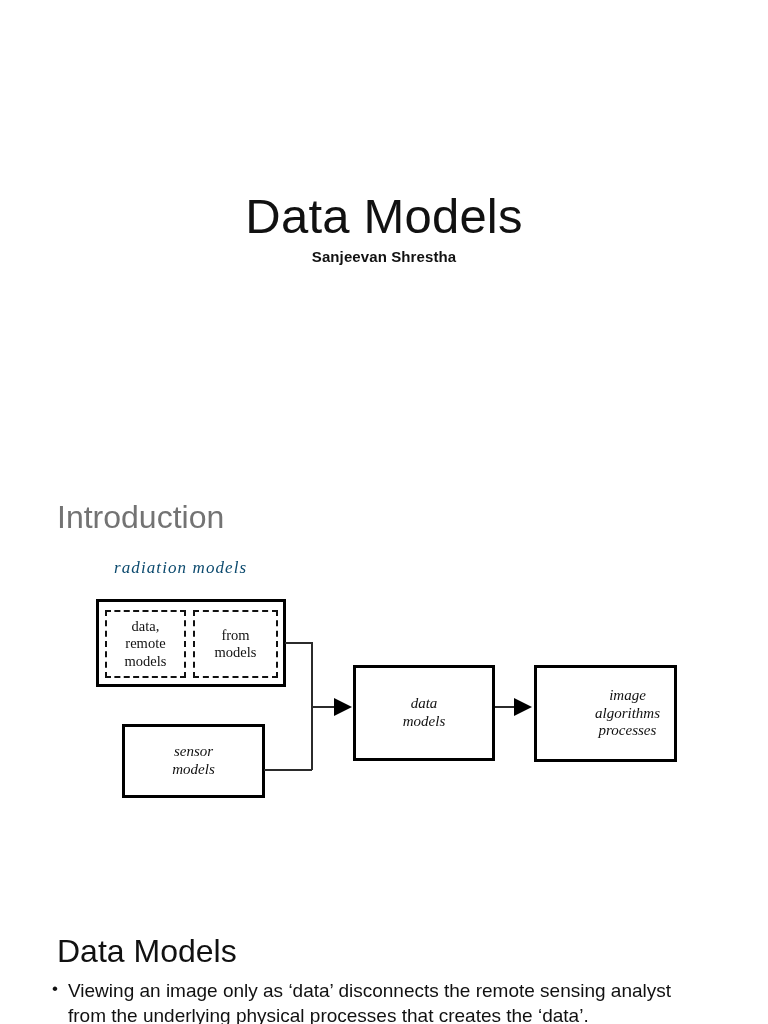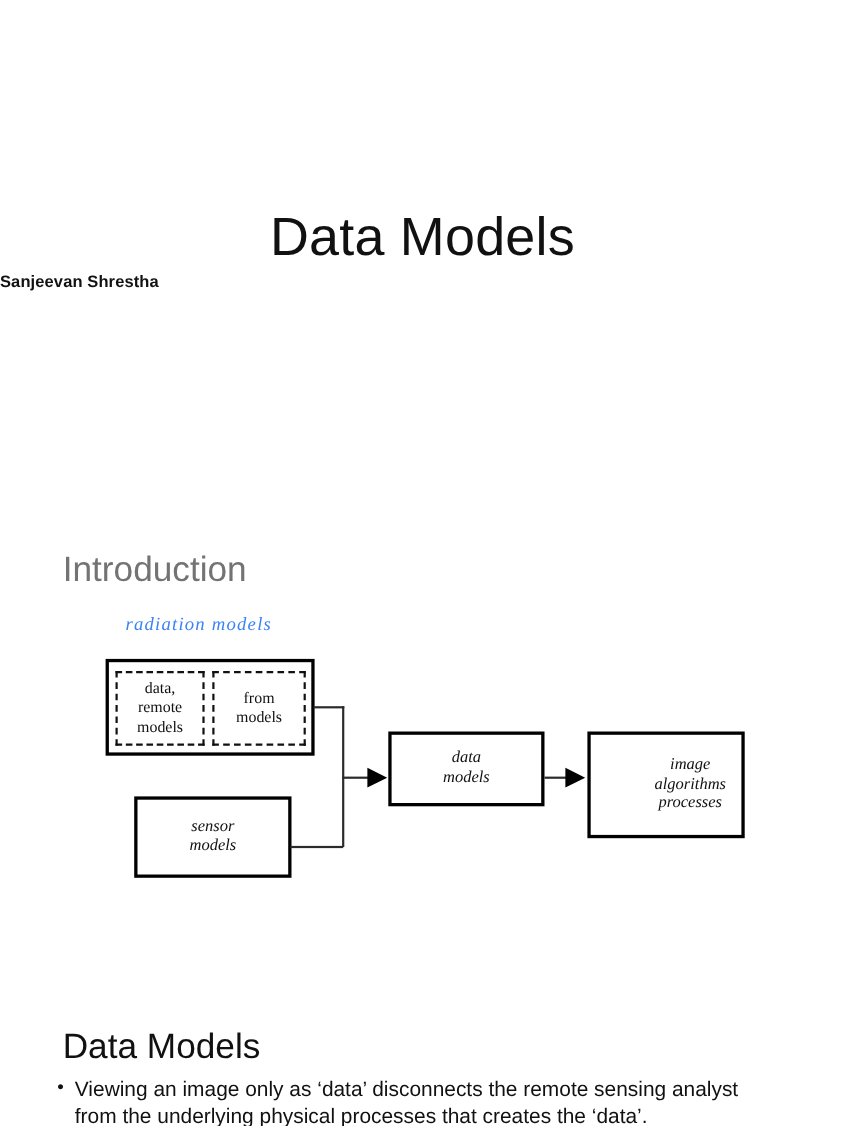--- a/index.html
+++ b/index.html
@@ -35,21 +35,21 @@
     font-weight: 300;
     letter-spacing: 0.2px;
     line-height: 1.1;
     color: #111111;
   }
   #deck-author {
     position: absolute;
     left: 0;
     top: 248px;
     width: 768px;
-    text-align: left;
+    text-align: center;
     font-size: 15px;
     font-weight: bold;
     letter-spacing: 0.1px;
     color: #111111;
   }
 
   
   #slide-intro {
     position: absolute;
     left: 0;
@@ -76,21 +76,21 @@
     height: 290px;
   }
   #figure .fig-caption {
     position: absolute;
     left: 26px;
     top: 0px;
     font-family: "Liberation Serif", serif;
     font-style: italic;
     font-size: 17px;
     letter-spacing: 1.1px;
-    color: #3b82f6;
+    color: #0c4a6e;
     white-space: nowrap;
   }
   #figure .box {
     position: absolute;
     box-sizing: border-box;
     border: 3px solid #000;
     background: #fff;
     display: flex;
     align-items: center;
     justify-content: center;
@@ -122,21 +122,21 @@
   #dash-solar {
     left: 17px; top: 52px; width: 81px; height: 68px;
   }
   #dash-scene {
     left: 105px; top: 52px; width: 85px; height: 68px;
   }
   #box-sensor {
     left: 34px; top: 166px; width: 143px; height: 74px;
   }
   #box-data {
-    left: 265px; top: 107px; width: 142px; height: 68px;
+    left: 265px; top: 107px; width: 142px; height: 96px;
   }
   #box-ipa {
     left: 446px; top: 107px; width: 143px; height: 97px; padding-left: 44px;
   }
   #figure .conn {
     position: absolute;
     background: #2b2b2b;
   }
   
   #conn-rad-h   { left: 197px; top: 84px;  width: 28px; height: 1.5px; }

